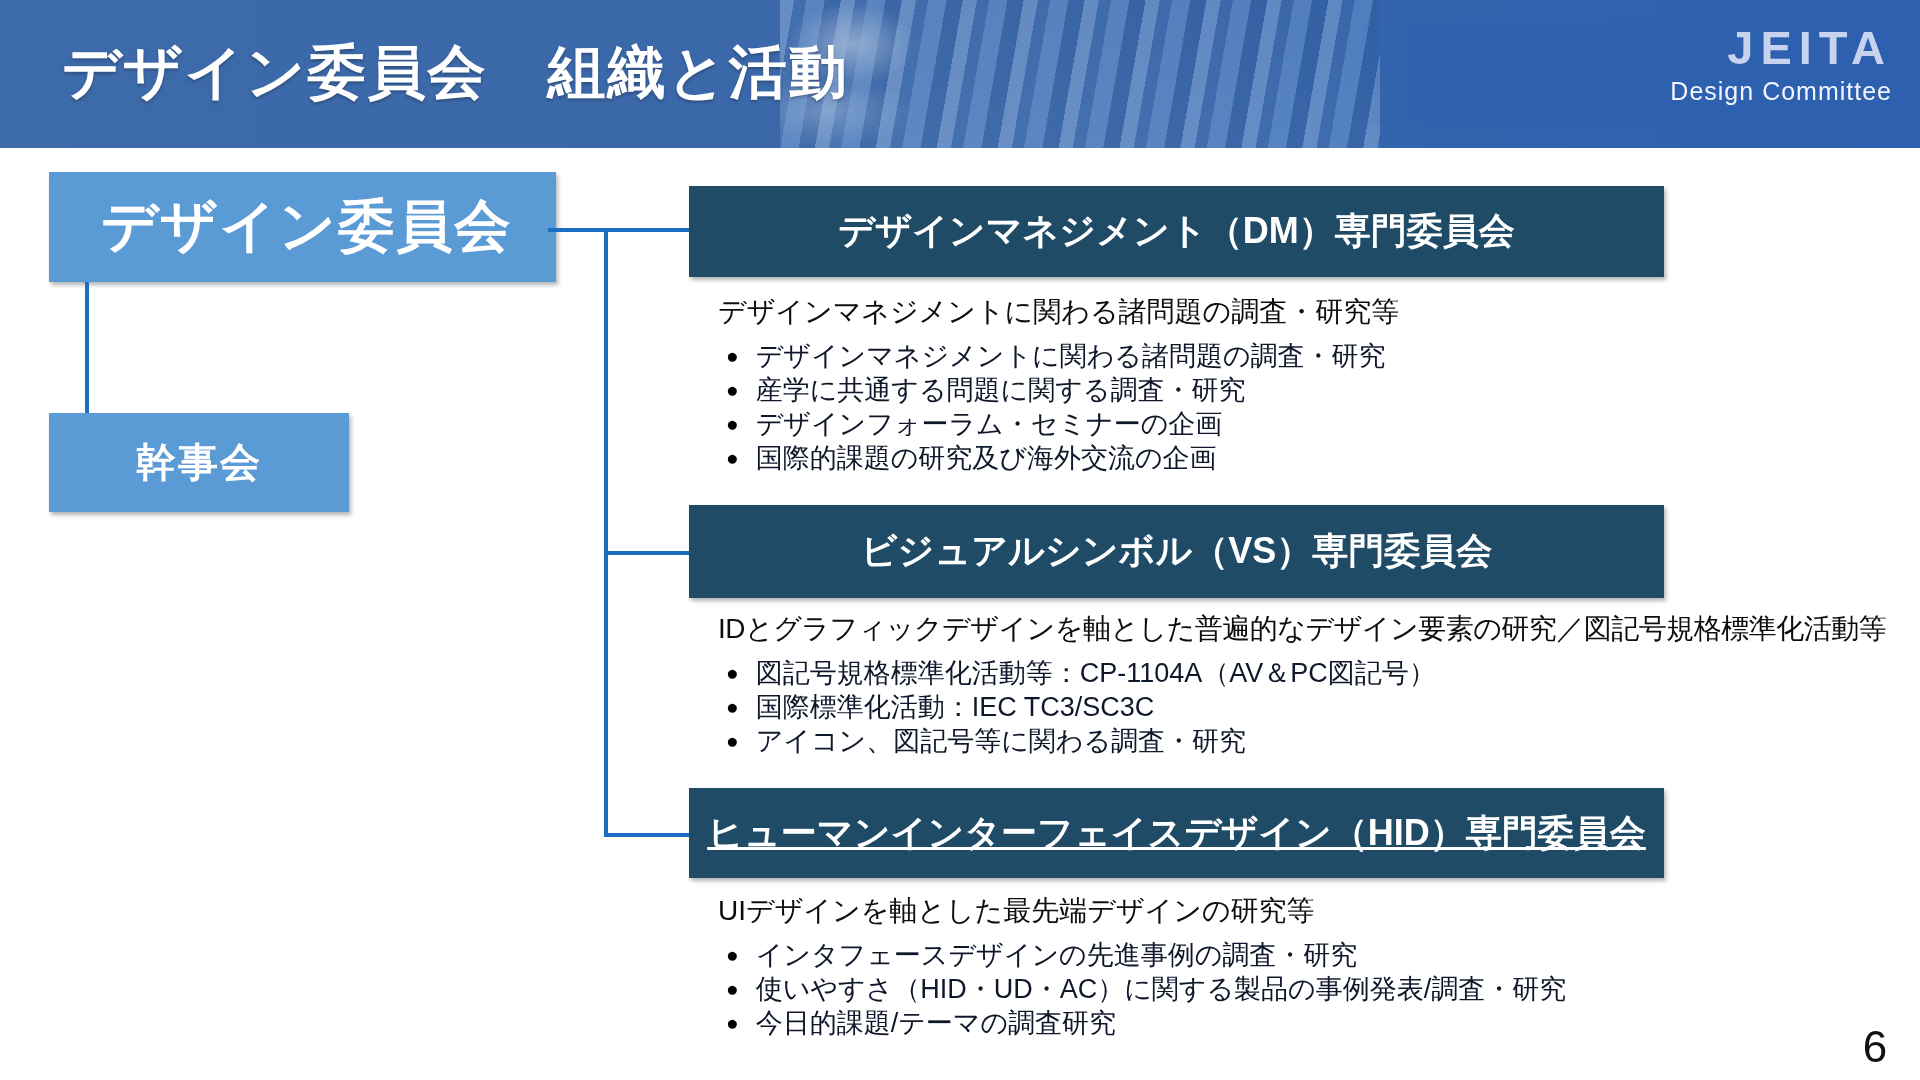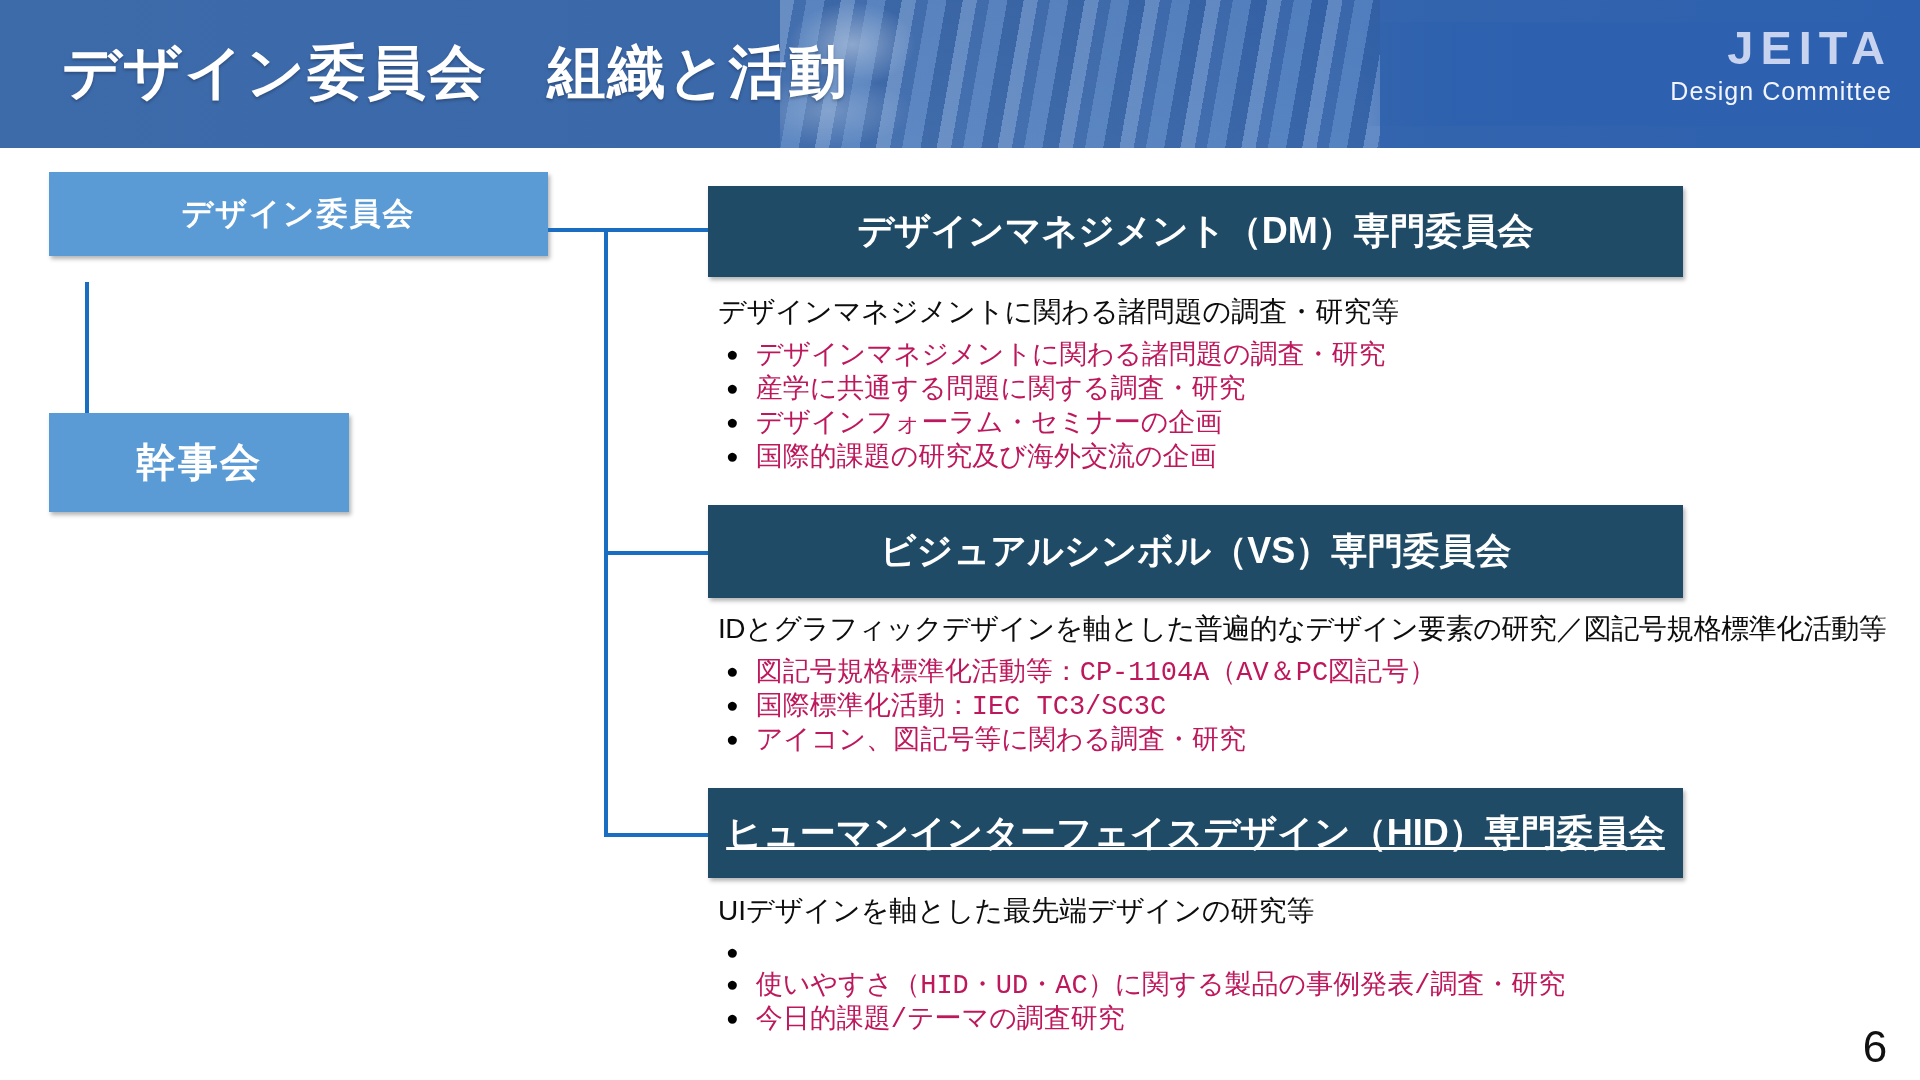--- a/index.html
+++ b/index.html
@@ -33,25 +33,25 @@
     font-size:47px;font-weight:bold;letter-spacing:7px;color:#c7d3ef;line-height:52px;
     font-family:"Liberation Sans","DejaVu Sans",sans-serif;
   }
   .logo-sub{font-size:25px;color:#f2f5ff;letter-spacing:1px;line-height:34px;}
   
   .org-box{
     position:absolute;display:flex;align-items:center;justify-content:center;
     background:#5b9bd5;color:#ffffff;font-weight:bold;
     box-shadow:2px 3px 4px rgba(90,90,90,.45);
   }
-  .org-root{left:49px;top:172px;width:499px;height:84px;font-size:31px;letter-spacing:2px;}
+  .org-root{left:49px;top:172px;width:499px;height:110px;font-size:56px;letter-spacing:2px;padding-left:8px;}
   .org-sec{left:49px;top:413px;width:300px;height:99px;font-size:40px;letter-spacing:2px;}
   .committee-header{
     position:absolute;display:flex;align-items:center;justify-content:center;
-    left:708px;width:975px;background:#1f4b66;color:#ffffff;font-weight:bold;font-size:36px;
+    left:689px;width:975px;background:#1f4b66;color:#ffffff;font-weight:bold;font-size:36px;
     box-shadow:2px 3px 4px rgba(90,90,90,.45);white-space:nowrap;
   }
   .ch-dm{top:186px;height:91px;}
   .ch-vs{top:505px;height:93px;}
   .ch-hid{top:788px;height:90px;text-decoration:underline;}
   
   .line{position:absolute;background:#1a6ec2;}
   .l-v1{left:85px;top:282px;width:4px;height:131px;}
   .l-h1{left:548px;top:228px;width:167px;height:4px;}
   .l-trunk{left:604px;top:228px;width:4px;height:609px;}
@@ -59,21 +59,21 @@
   .l-hhid{left:604px;top:833px;width:111px;height:4px;}
   
   .section{position:absolute;left:718px;width:1210px;color:#111111;}
   .sec-dm{top:294px;}
   .sec-vs{top:611px;}
   .sec-hid{top:893px;}
   .lead{margin:0 0 13px 0;font-size:28px;line-height:36px;white-space:nowrap;color:#0d0d0d;}
   .sec-vs .lead{letter-spacing:-.5px;}
   .bullet-row{display:flex;align-items:baseline;margin:0 0 7px 0;white-space:nowrap;}
   .dot{font-size:21px;margin:0 17px 0 8px;color:#000;flex:0 0 auto;transform:translateY(-2px);}
-  .b-text{font-size:27px;line-height:27px;color:#be185d;font-family:Liberation Mono, monospace;}
+  .b-text{font-size:27px;line-height:27px;color:#0f172a;}
   
   .page-num{position:absolute;right:10px;top:1022px;font-size:44px;color:#111;width:70px;text-align:center;}
 </style>
 </head>
 <body>
 
 <div class="slide">
 
   <div class="header">
     <div class="header-photo"></div>
@@ -139,20 +139,21 @@
     </div>
   </div>
 
   <div class="committee-header ch-hid">
     <span>ヒューマンインターフェイスデザイン（HID）専門委員会</span>
   </div>
   <div class="section sec-hid">
     <p class="lead">UIデザインを軸とした最先端デザインの研究等</p>
     <div class="bullet-row">
       <span class="dot">●</span>
+      <span class="b-text">インタフェースデザインの先進事例の調査・研究</span>
     </div>
     <div class="bullet-row">
       <span class="dot">●</span>
       <span class="b-text">使いやすさ（HID・UD・AC）に関する製品の事例発表/調査・研究</span>
     </div>
     <div class="bullet-row">
       <span class="dot">●</span>
       <span class="b-text">今日的課題/テーマの調査研究</span>
     </div>
   </div>

